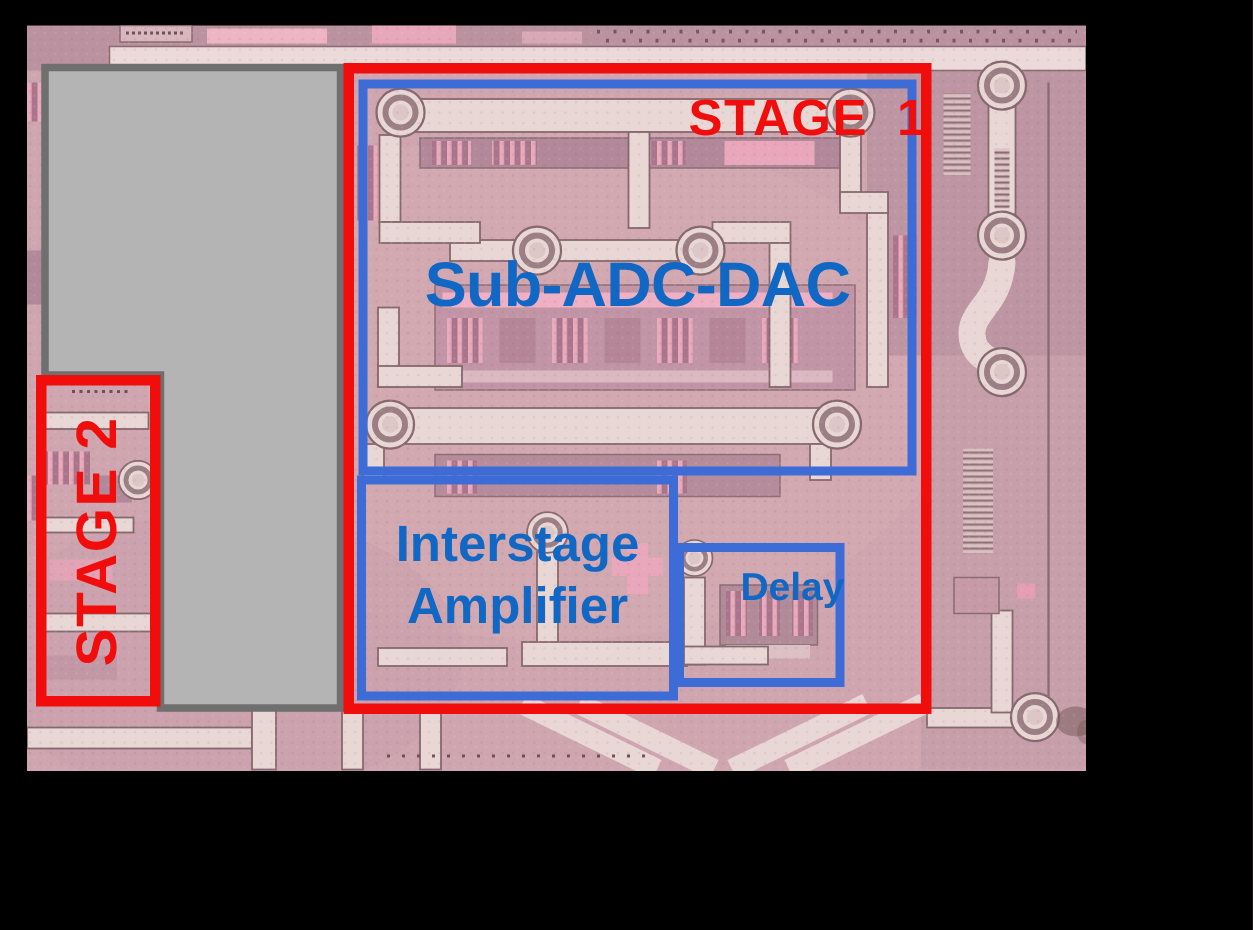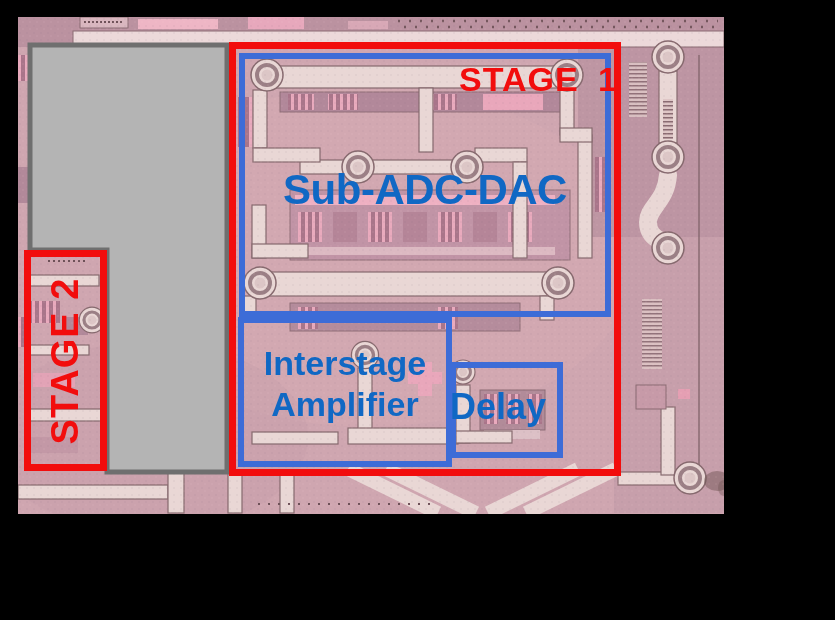--- a/index.html
+++ b/index.html
@@ -18,21 +18,21 @@
   .subadc-box{left:239px;top:53px;width:372px;height:264px;}
   .interstage-box{left:238px;top:317px;width:214px;height:150px;}
   .delay-box{left:450px;top:362px;width:113px;height:96px;}
   .stage2-box{left:24px;top:250px;width:83px;height:221px;}
   .lbl{position:absolute;font-weight:700;line-height:1;white-space:nowrap;}
   .lbl.red{color:#f20d0d;}
   .lbl.blue{color:#1068c4;}
   .stage1-label{left:422px;top:62px;width:196px;text-align:right;font-size:34px;letter-spacing:1px;word-spacing:9px;}
   .subadc-label{left:239px;top:169px;width:372px;text-align:center;font-size:42px;letter-spacing:-0.5px;}
   .interstage-label{left:238px;top:343px;width:214px;text-align:center;font-size:34px;line-height:41px;}
-  .delay-label{left:450px;top:389px;width:113px;text-align:left;font-size:36px;}
+  .delay-label{left:450px;top:378px;width:113px;text-align:right;font-size:26px;}
   .stage2-label{position:absolute;left:65px;top:361px;width:0;height:0;}
   .stage2-label span{display:block;width:230px;height:40px;line-height:40px;text-align:center;
     transform:translate(-50%,-50%) rotate(-90deg);
     font-weight:700;font-size:38px;color:#f20d0d;letter-spacing:1px;white-space:nowrap;}
 </style>
 </head>
 <body>
 
 <div class="stage">
 

